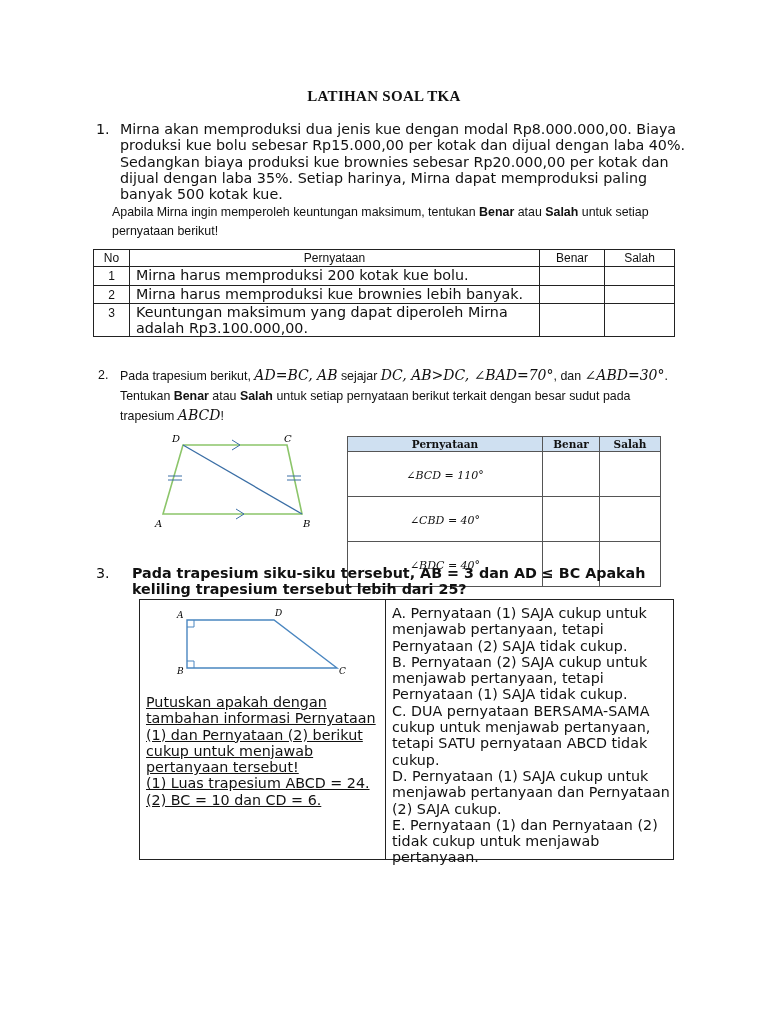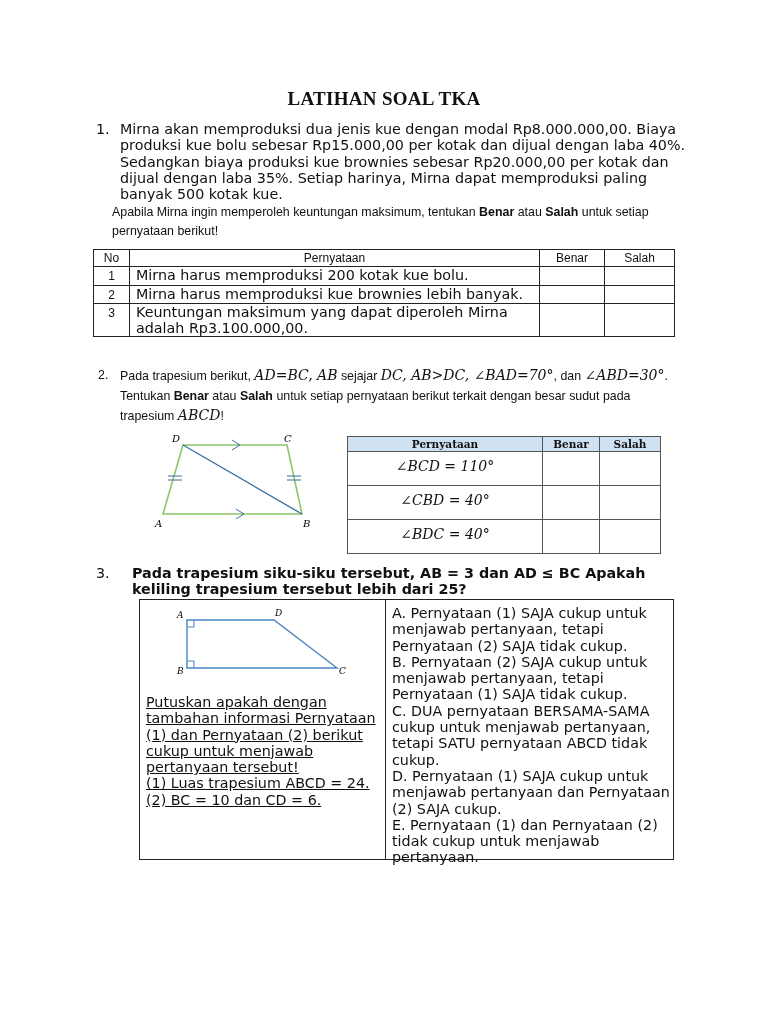--- a/index.html
+++ b/index.html
@@ -1,34 +1,34 @@
 <!DOCTYPE html>
 <html><head>
 <meta charset="utf-8">
 <style>
   html, body { margin:0; padding:0; }
   body { width:768px; height:1024px; background:#fff; position:relative; font-family:"DejaVu Sans", sans-serif; color:#111; overflow:hidden; }
   .abs { position:absolute; }
-  .title { left:0; width:768px; top:88px; text-align:center; font-family:"Liberation Serif", serif; font-weight:bold; font-size:19px; letter-spacing:0.3px; }
+  .title { left:0; width:768px; top:88px; text-align:center; font-family:"Liberation Serif", serif; font-weight:bold; font-size:15px; letter-spacing:0.3px; }
   .q1 { left:96px; top:121px; width:590px; font-size:14.3px; line-height:16.3px; }
   .num { position:absolute; left:0; }
   .q1 .body { margin-left:24px; }
   .q1 .sub { font-family:"Liberation Sans", sans-serif; font-size:12.4px; line-height:19px; margin-left:16px; margin-top:1px; }
   b { font-weight:bold; }
   table { border-collapse:collapse; }
   .t1 { left:93px; top:249px; width:582px; font-size:14.3px; }
   .t1 td, .t1 th { border:1px solid #222; padding:0 6px; vertical-align:top; line-height:16.3px; }
   .t1 th { font-family:"Liberation Sans", sans-serif; font-weight:normal; font-size:12px; height:16px; }
   .t1 td.n { text-align:center; font-family:"Liberation Sans", sans-serif; font-size:12px; padding-top:1px; }
   .q2 { left:98px; top:366px; width:580px; font-family:"Liberation Sans", sans-serif; font-size:12.4px; line-height:19.5px; }
   .q2 .body { margin-left:22px; }
   .math { font-family:"DejaVu Serif", serif; font-style:italic; font-size:14px; }
   .t2 { left:347px; top:436px; width:314px; font-family:"DejaVu Serif", serif; font-size:10px; }
   .t2 th { background:#cfe0f1; font-weight:bold; height:14px; border:1px solid #555; padding:0; font-size:10.5px; }
-  .t2 td { border:1px solid #555; height:26px; text-align:center; vertical-align:top; font-style:italic; padding-top:6px; font-size:14px; }
+  .t2 td { border:1px solid #555; height:26px; text-align:center; vertical-align:top; font-style:italic; padding-top:17px; font-size:11px; }
   .q3 { left:96px; top:565px; width:590px; font-size:14.3px; line-height:16.3px; }
   .q3 .body { margin-left:36px;font-weight:bold; }
   .box { left:139px; top:599px; width:535px; height:261px; border:1px solid #222; box-sizing:border-box; }
   .box .lc { position:absolute; left:0; top:0; width:245px; height:259px; border-right:1px solid #222; }
   .box .rc { position:absolute; left:246px; top:5px; width:288px; height:259px; }
   .box .ltext { position:absolute; left:6px; top:94px; width:236px; font-size:14.3px; line-height:16.3px;text-decoration:underline; }
   .box .rtext { position:absolute; left:6px; top:0; width:280px; font-size:14.3px; line-height:16.3px; }
   .opt { display:block; }
   svg text { font-family:"DejaVu Serif", serif; font-style:italic; }
 </style>

